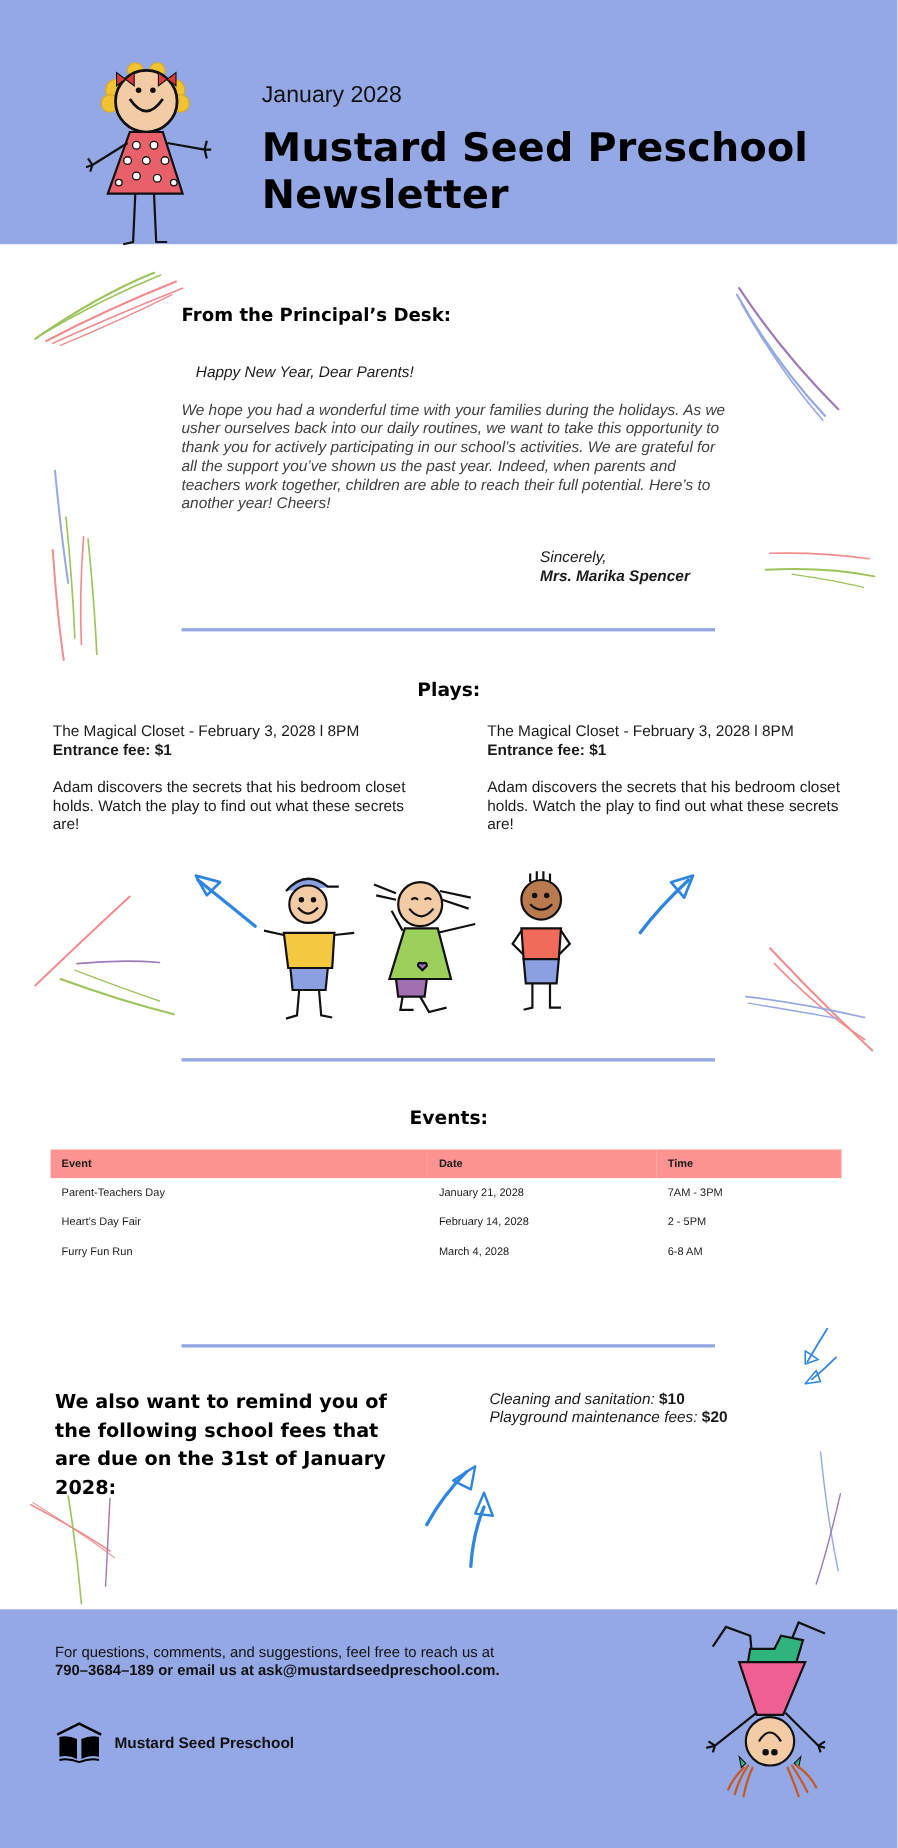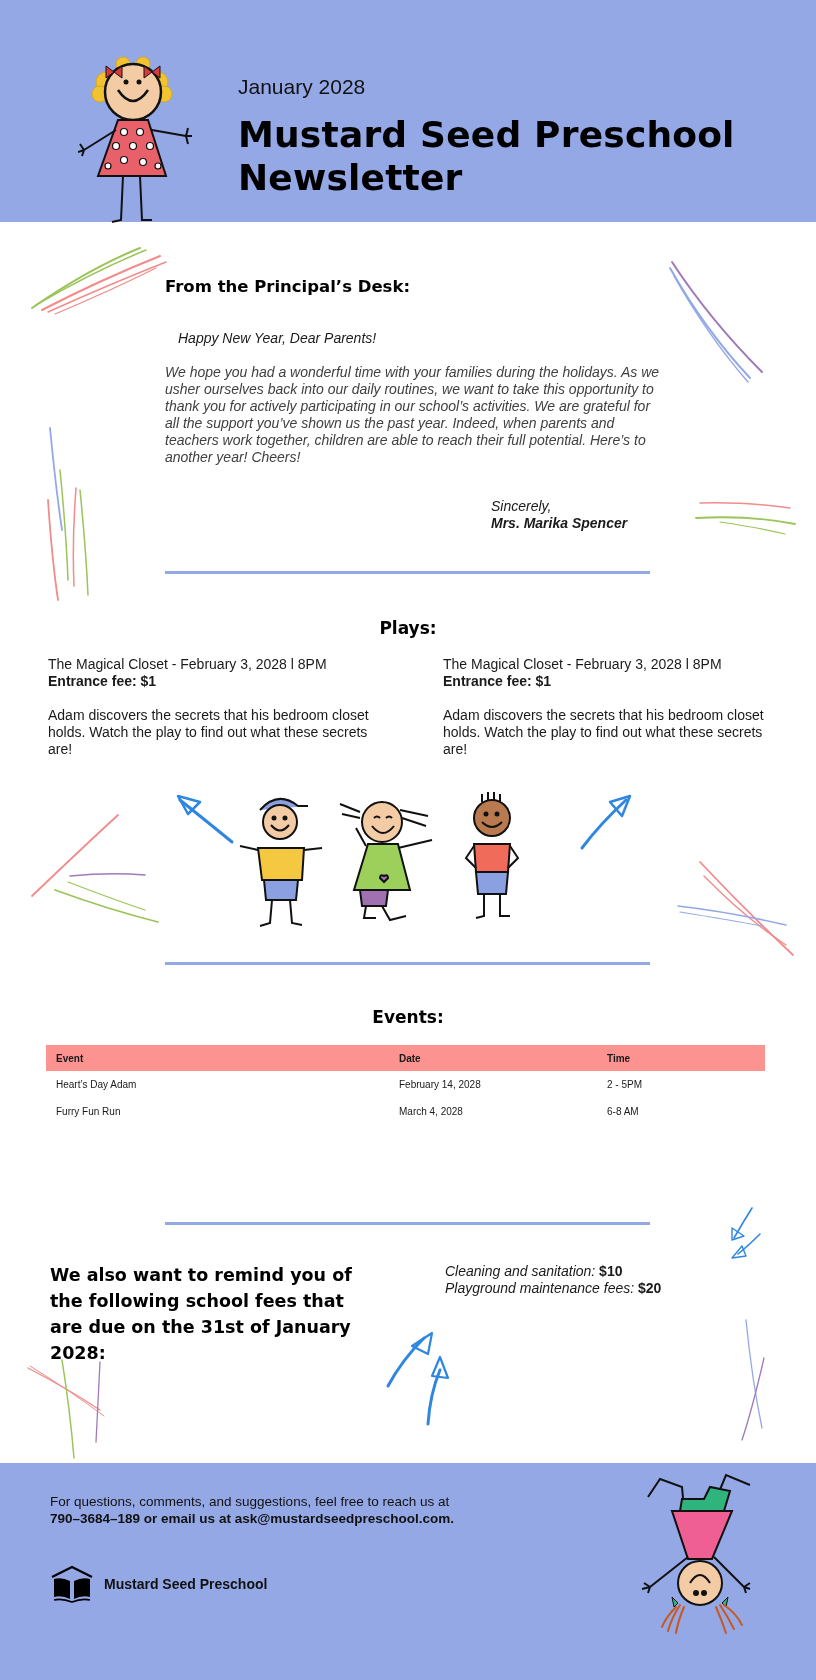--- a/index.html
+++ b/index.html
@@ -206,21 +206,26 @@
 <table class="events-table">
   <thead>
     <tr>
       <th style="width:343px;">Event</th>
       <th style="width:208px;">Date</th>
       <th>Time</th>
     </tr>
   </thead>
   <tbody>
     <tr>
-      <td>Heart’s Day Adam</td>
+      <td>Parent-Teachers Day</td>
+      <td>January 21, 2028</td>
+      <td>7AM - 3PM</td>
+    </tr>
+    <tr>
+      <td>Heart’s Day Fair</td>
       <td>February 14, 2028</td>
       <td>2 - 5PM</td>
     </tr>
     <tr>
       <td>Furry Fun Run</td>
       <td>March 4, 2028</td>
       <td>6-8 AM</td>
     </tr>
   </tbody>
 </table>

